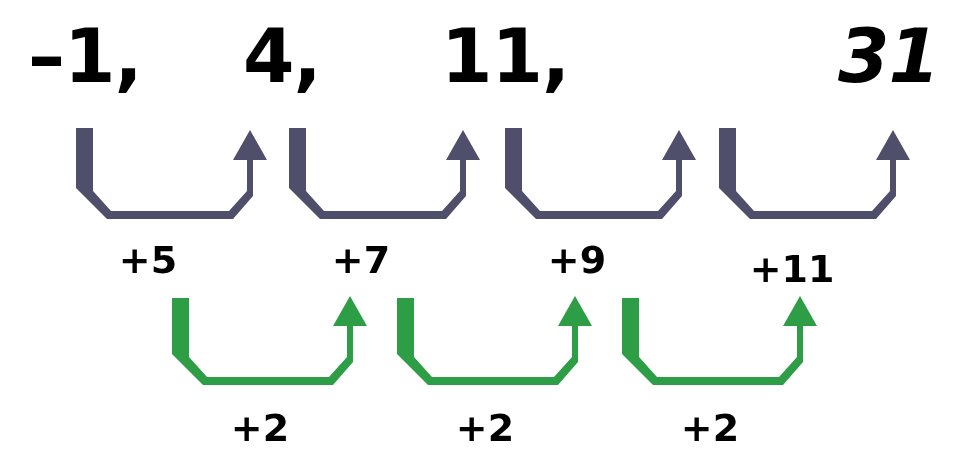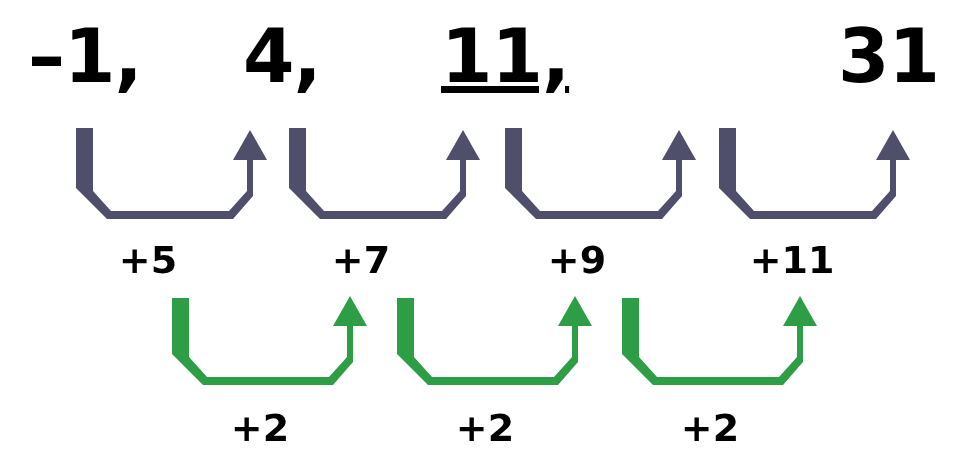--- a/index.html
+++ b/index.html
@@ -57,22 +57,22 @@
   svg { display: block; }
 </style>
 </head>
 <body>
 
 <div id="stage">
 
   <div class="num-row">
     <span class="num" style="left:28px;">–1,</span>
     <span class="num" style="left:243px;">4,</span>
-    <span class="num" style="left:441px;text-decoration:underline;">11,</span>
-    <span class="num" style="left:838px;">31</span>
+    <span class="num" style="left:441px;">11,</span>
+    <span class="num" style="left:838px;font-style:italic;">31</span>
   </div>
 
   <svg class="arrow-layer" width="976" height="466" viewBox="0 0 976 466">
 
     <g>
       <path d="M 76,128 L 93,128 L 93,191 L 111,211 L 229,211 L 247,191 L 247,160
                L 233,160 L 250,130 L 267,160 L 253,160 L 253,196 L 233,219 L 107,219 L 76,188 Z" fill="#4F4E6B"></path>
     </g>
 
     <g>
@@ -102,19 +102,19 @@
 
     <g>
       <path d="M 622,298 L 639,298 L 639,357 L 657,377 L 779,377 L 797,357 L 797,326
                L 783,326 L 800,296 L 817,326 L 803,326 L 803,362 L 783,385 L 653,385 L 622,354 Z" fill="#2E9E46"></path>
     </g>
   </svg>
 
   <span class="diff-label" style="left:100px; top:238px; width:96px;">+5</span>
   <span class="diff-label" style="left:313px; top:238px; width:96px;">+7</span>
   <span class="diff-label" style="left:529px; top:238px; width:96px;">+9</span>
-  <span class="diff-label" style="left:738px; top:238px; width:108px;">+11</span>
+  <span class="diff-label" style="left:738px; top:247px; width:108px;">+11</span>
 
   <span class="diff-label" style="left:215px; top:406px; width:90px;">+2</span>
   <span class="diff-label" style="left:440px; top:406px; width:90px;">+2</span>
   <span class="diff-label" style="left:665px; top:406px; width:90px;">+2</span>
 
 </div>
 
 </body></html>

